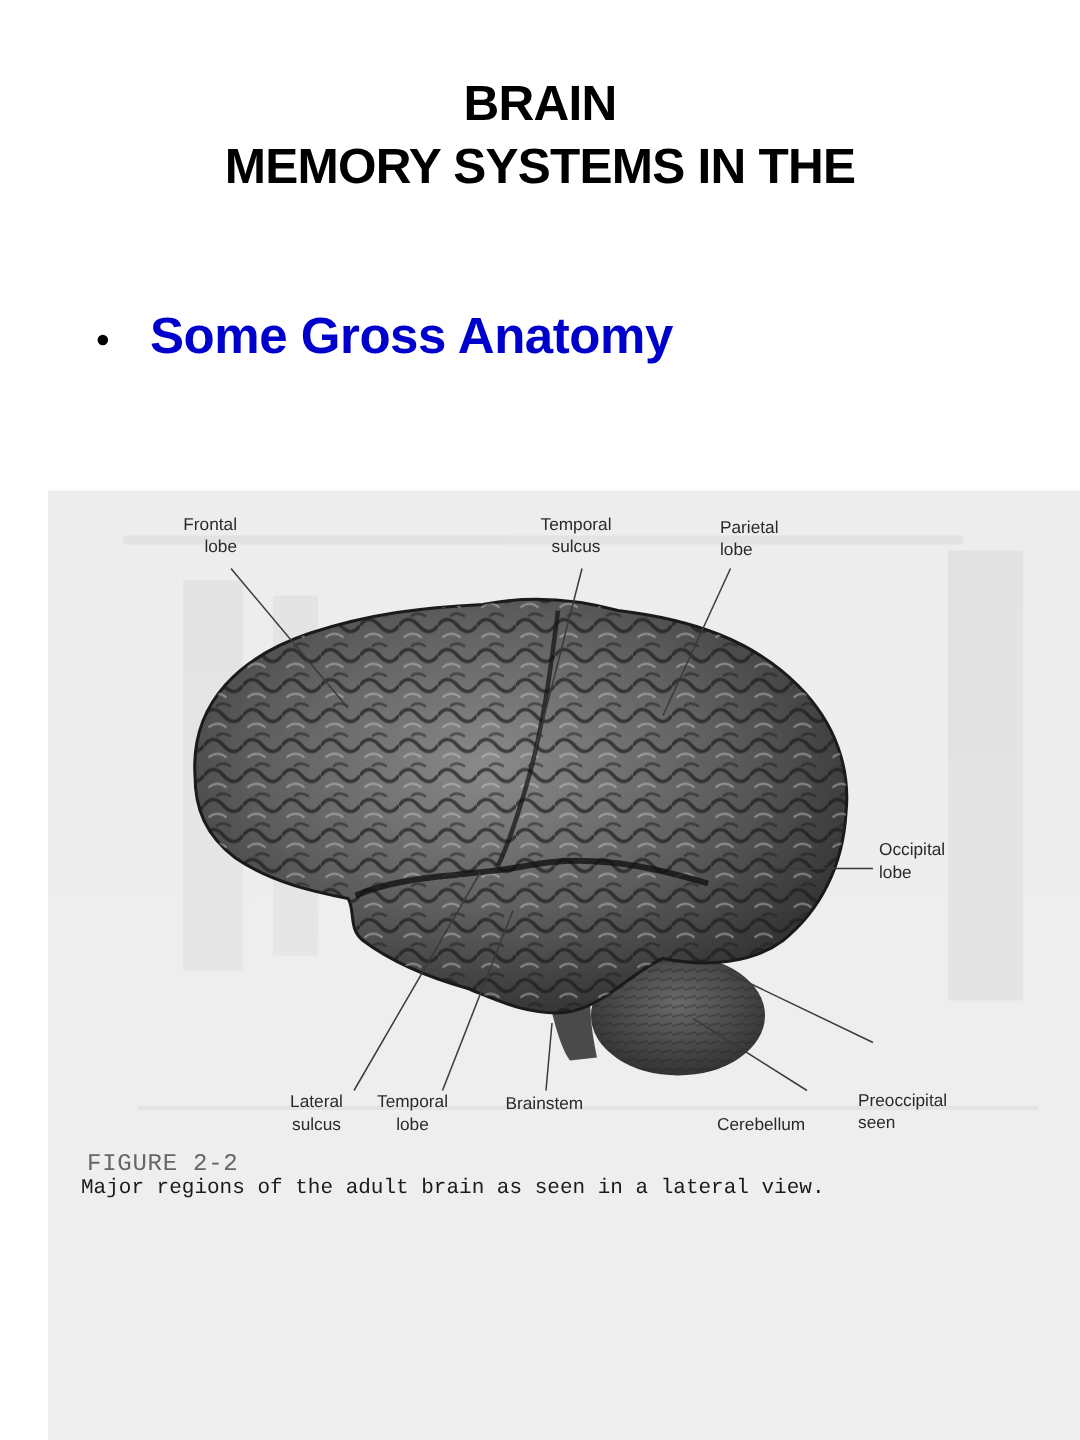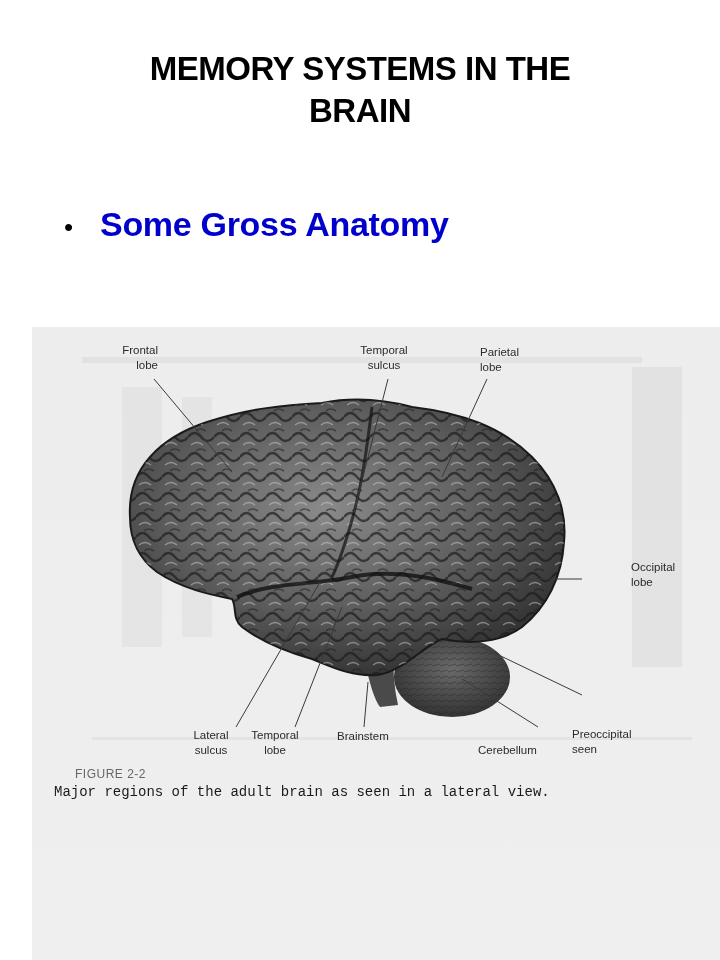--- a/index.html
+++ b/index.html
@@ -19,34 +19,34 @@
       overflow: hidden;
     }
     .figure svg { position: absolute; left: 0; top: 0; }
     .lbl {
       position: absolute; font-family: "Liberation Sans", sans-serif; font-size: 11.5px;
       line-height: 15px; color: #2a2a2a;
     }
     .lbl.center { text-align: center; }
     .lbl.right { text-align: right; }
     .fig-num {
-      position: absolute; left: 26px; top: 440px; font-family: Liberation Sans, sans-serif;
-      font-size: 12px; color: #666666; letter-spacing: 0.5px; margin-left: 17px;
+      position: absolute; left: 26px; top: 440px; font-family: Liberation Mono, monospace;
+      font-size: 16px; color: #666666; letter-spacing: 0.5px;
     }
     .fig-caption {
       position: absolute; left: 11px; top: 457px; font-family: Liberation Mono, monospace;
       font-size: 14px; color: #1a1a1a; margin-left: 11px;
     }
   </style>
 </head>
 <body>
 
 <div class="slide-title">
+  <div>BRAIN</div>
   <div>MEMORY SYSTEMS IN THE</div>
-  <div>BRAIN</div>
 </div>
 
 <div class="bullet-row">
   <span class="bullet-dot">•</span>
   <span class="bullet-text">Some Gross Anatomy</span>
 </div>
 
 <div class="figure">
   <svg width="688" height="505" viewBox="0 0 688 505">
     <defs>
@@ -133,21 +133,21 @@
     <div>lobe</div>
   </div>
   <div class="lbl center" style="left:320px; top:16px; width:64px;">
     <div>Temporal</div>
     <div>sulcus</div>
   </div>
   <div class="lbl" style="left:448px; top:18px; width:70px;">
     <div>Parietal</div>
     <div>lobe</div>
   </div>
-  <div class="lbl" style="left:554px; top:233px; width:80px;margin-left:45px;">
+  <div class="lbl" style="left:554px; top:233px; width:80px;">
     <div>Occipital</div>
     <div>lobe</div>
   </div>
   <div class="lbl" style="left:540px; top:361px; width:90px;margin-top:39px;">
     <div>Preoccipital</div>
     <div>seen</div>
   </div>
   <div class="lbl center" style="left:152px; top:401px; width:54px;">
     <div>Lateral</div>
     <div>sulcus</div>

